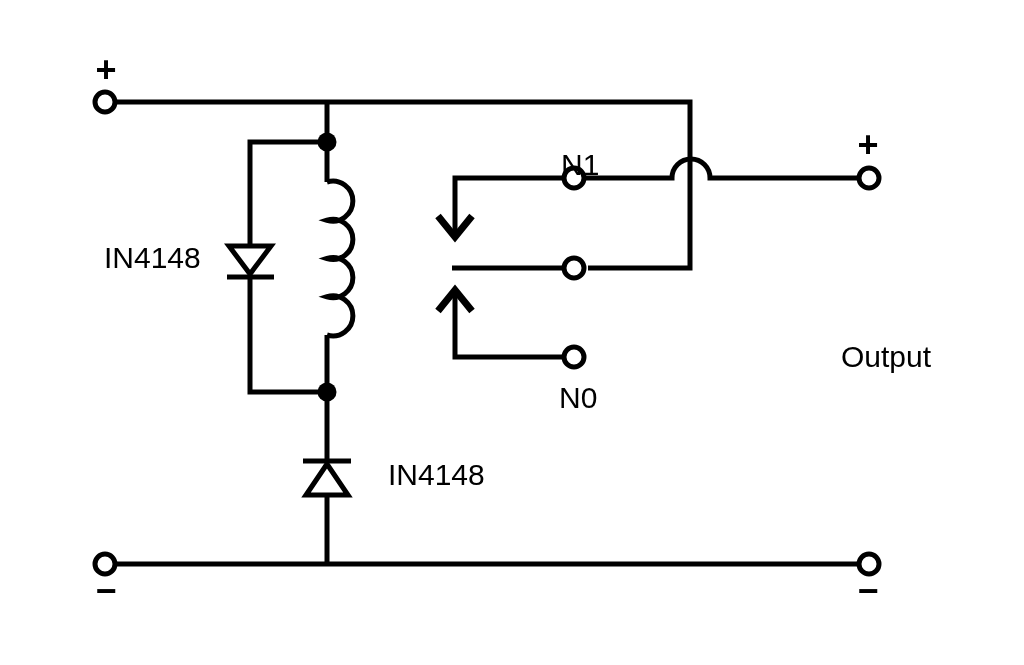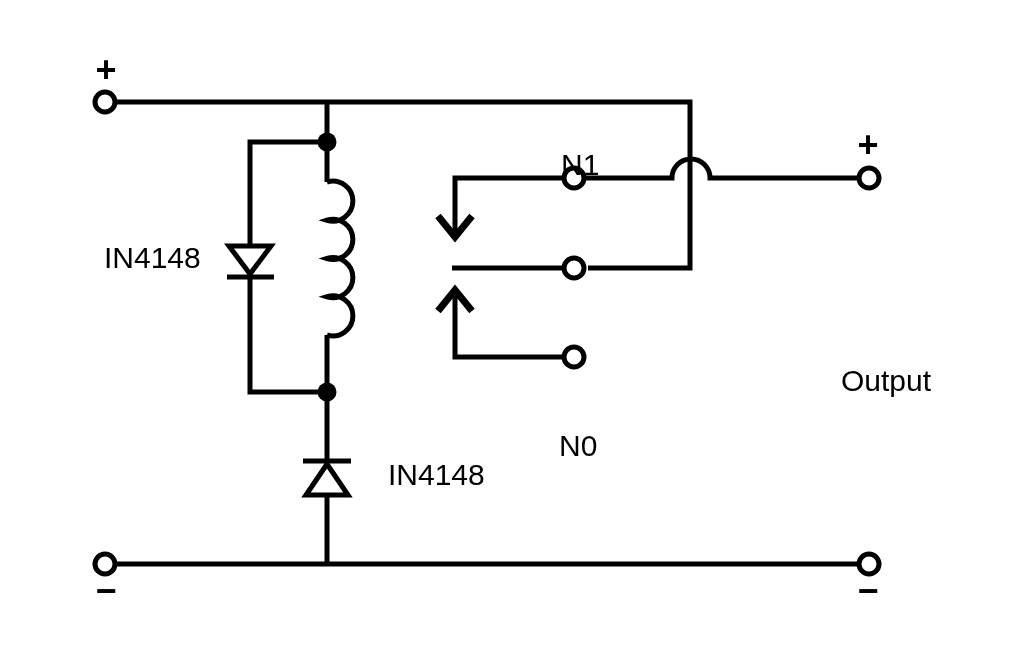--- a/index.html
+++ b/index.html
@@ -81,16 +81,16 @@
   </svg>
 
   <span class="sign" style="left:106px; top:70px;">+</span>
   <span class="sign" style="left:106px; top:591px;">−</span>
   <span class="sign" style="left:868px; top:145px;">+</span>
   <span class="sign" style="left:868px; top:591px;">−</span>
 
   <span class="lbl" style="left:104px; top:243px;">IN4148</span>
   <span class="lbl" style="left:388px; top:460px;">IN4148</span>
   <span class="lbl" style="left:561px; top:118px;margin-top:32px;">N1</span>
-  <span class="lbl" style="left:559px; top:383px;margin-top:48px;">N0</span>
-  <span class="lbl" style="left:841px; top:366px;">Output</span>
+  <span class="lbl" style="left:559px; top:383px;">N0</span>
+  <span class="lbl" style="left:841px; top:342px;">Output</span>
 
 </div>
 
 </body></html>

